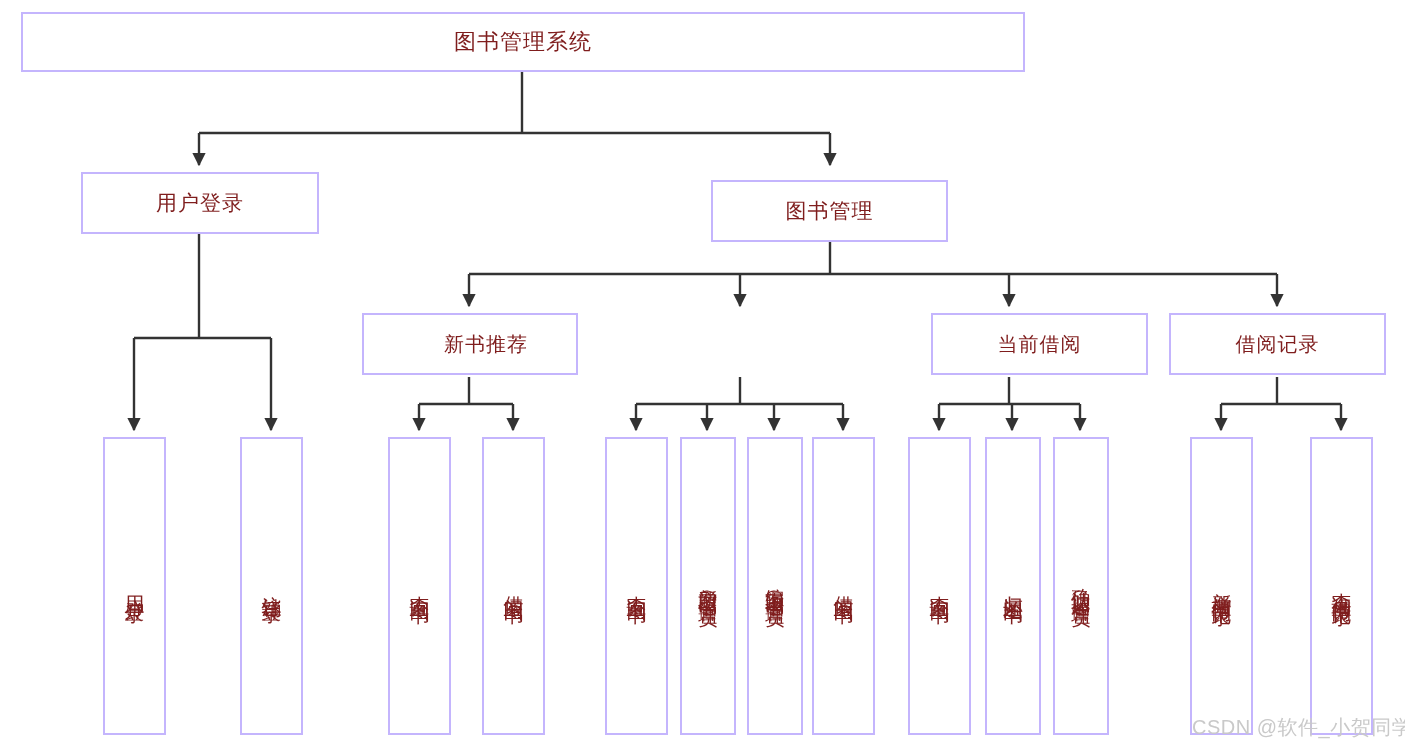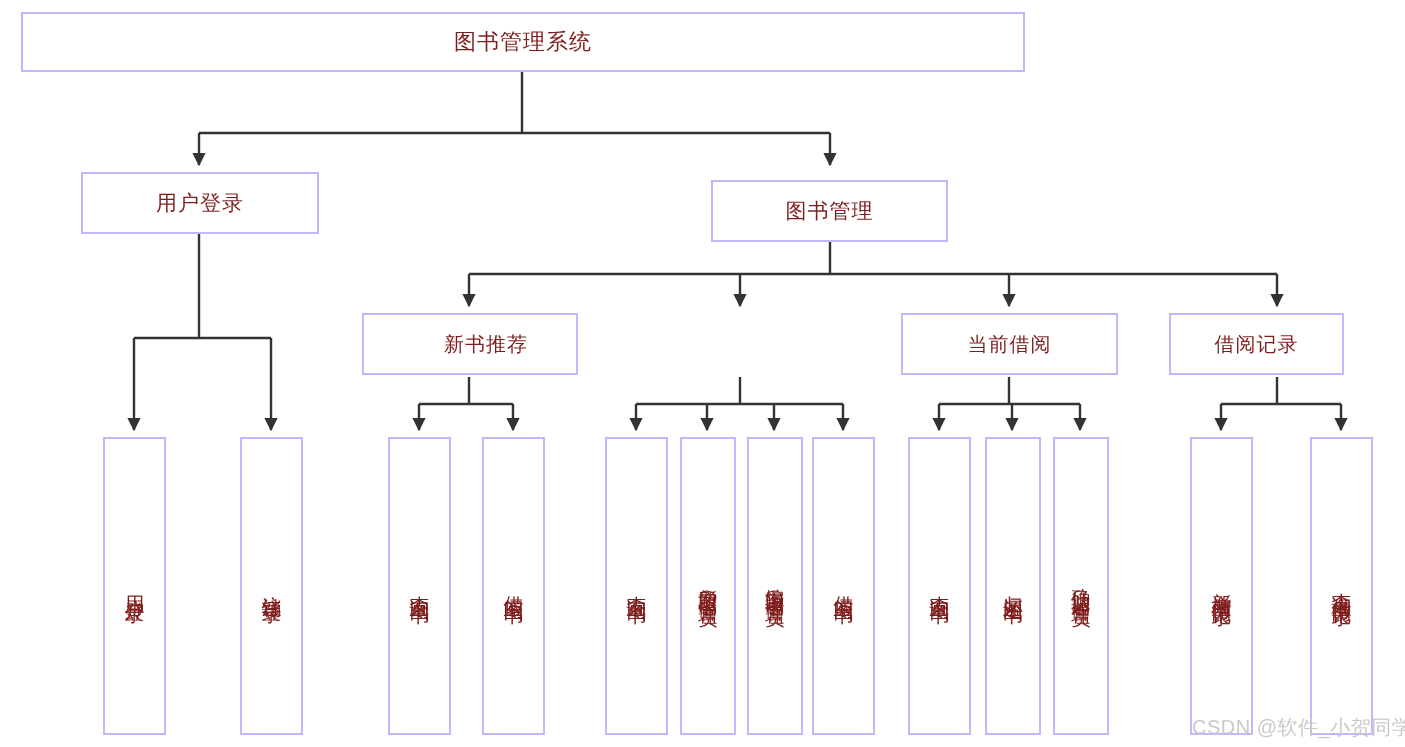--- a/index.html
+++ b/index.html
@@ -129,24 +129,24 @@
   <div class="node level2" style="left:81px; top:172px; width:238px; height:62px;">
     <span>用户登录</span>
   </div>
   <div class="node level2" style="left:711px; top:172px; width:237px; height:62px;margin-top:8px;">
     <span>图书管理</span>
   </div>
 
   <div class="node level3" style="left:362px; top:313px; width:216px; height:62px;padding-left:32px;">
     <span>新书推荐</span>
   </div>
-  <div class="node level3" style="left:901px; top:313px; width:217px; height:62px;">
+  <div class="node level3" style="left:931px; top:313px; width:217px; height:62px;">
     <span>当前借阅</span>
   </div>
-  <div class="node level3" style="left:1169px; top:313px; width:175px; height:62px;">
+  <div class="node level3" style="left:1169px; top:313px; width:217px; height:62px;">
     <span>借阅记录</span>
   </div>
 
   <div class="node leaf" style="left:103px; top:437px; width:63px; height:298px;">
     <span class="vtext">用户登录</span>
   </div>
   <div class="node leaf" style="left:240px; top:437px; width:63px; height:298px;">
     <span class="vtext">注销登录</span>
   </div>
 

